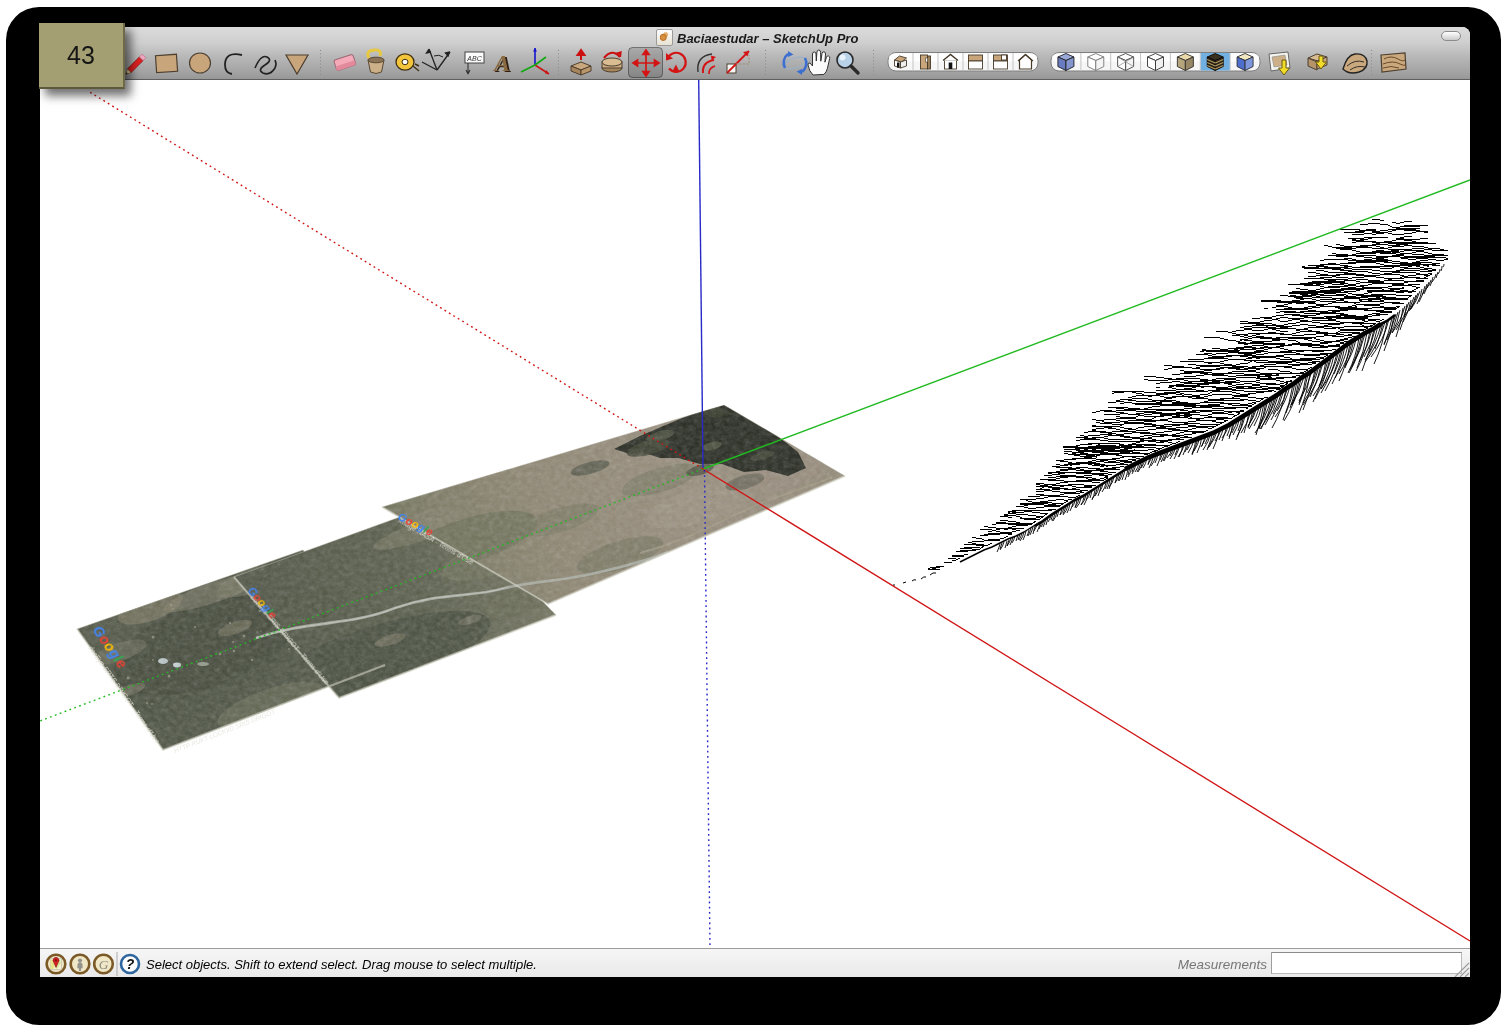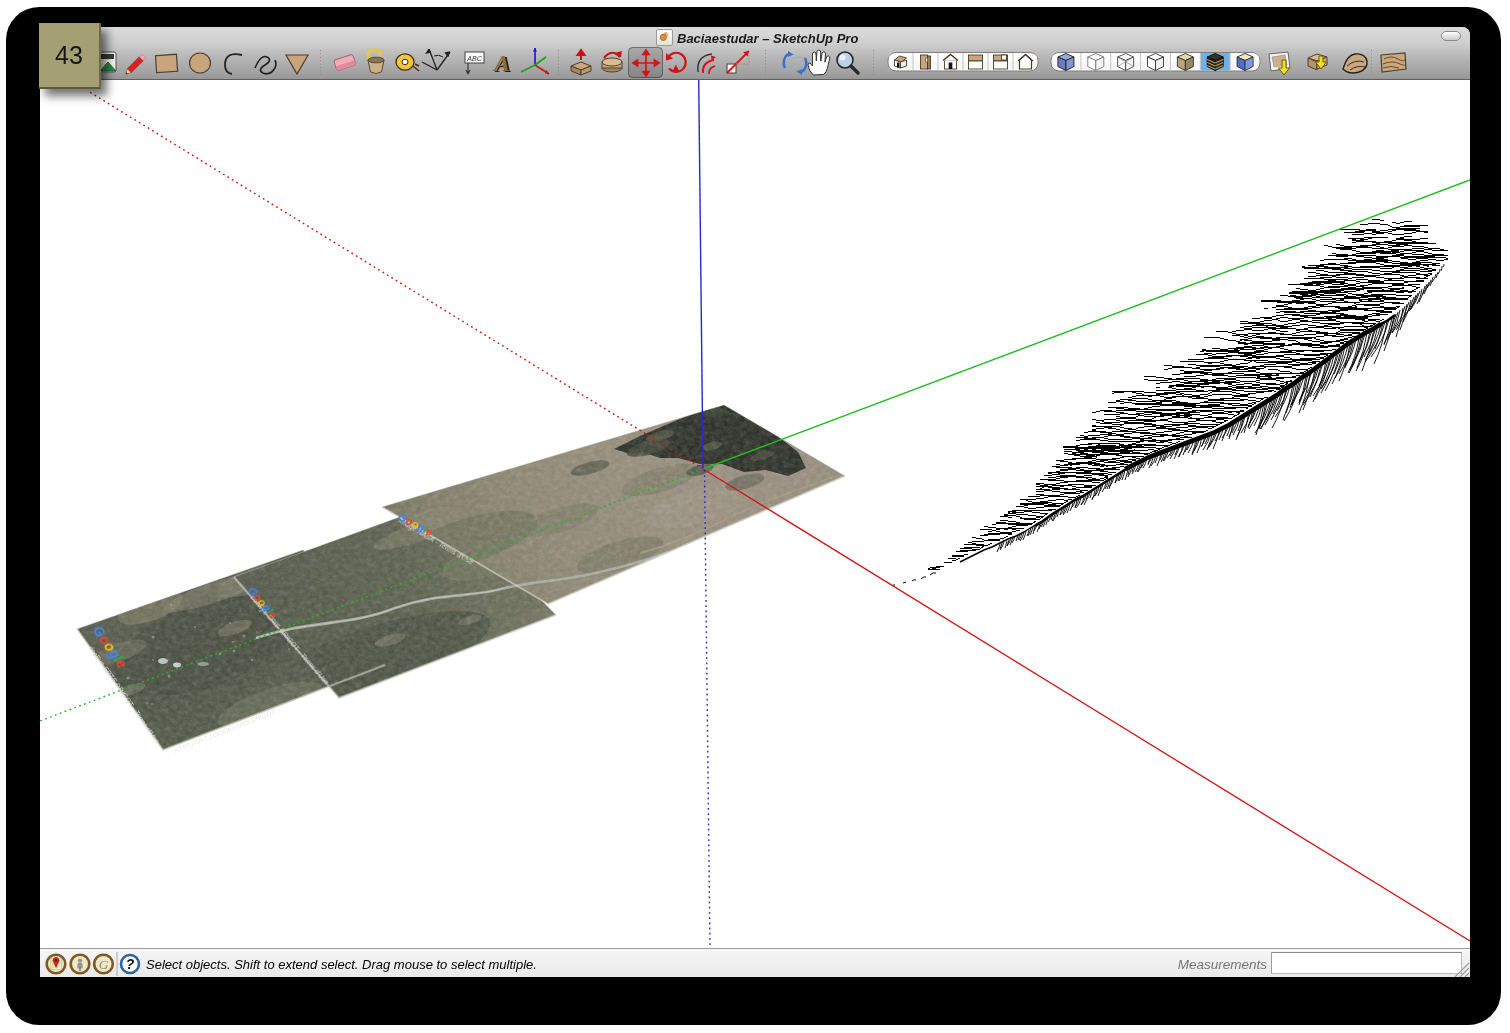--- a/index.html
+++ b/index.html
@@ -11,21 +11,21 @@
 border-bottom:1px solid #5f5f5f;}
 #title{position:absolute;left:637px;top:4px;font-size:13px;font-weight:bold;color:#1a1a1a;white-space:nowrap;}
 #docicon{position:absolute;left:616px;top:2px;width:15px;height:15px;background:linear-gradient(#fdfdfd,#e8e2d2);border:1px solid #9a9a9a;border-radius:2px;}
 #docicon div{position:absolute;left:3px;top:2px;width:8px;height:9px;background:
 radial-gradient(circle at 40% 60%, #d98f3e 0 2px, #b46f2a 3px, transparent 4px),
 radial-gradient(circle at 70% 30%, #e8b06a 0 2px, transparent 3px);}
 #loz{position:absolute;left:1401px;top:4px;width:18px;height:8px;border:1.5px solid #8b8b8b;border-radius:6px;background:linear-gradient(#ffffff,#cacaca);}
 #toolbar{position:absolute;left:0;top:15px;width:1430px;height:38px;}
 #canvas{position:absolute;left:0;top:53px;width:1430px;height:868px;background:#fff;}
 #status{position:absolute;left:0;top:921px;width:1430px;height:29px;background:linear-gradient(#f6f6f6,#e9e9e9);border-top:1px solid #9b9b9b;box-sizing:border-box;}
-#badge{position:absolute;left:39px;top:23px;width:62px;height:66px;background:#a49f72;
+#badge{position:absolute;left:39px;top:23px;width:86px;height:66px;background:#a49f72;
 box-shadow:6px 7px 9px rgba(0,0,0,0.55);border-right:2px solid #6e6a48;border-bottom:2px solid #5d5a3c;
 text-align:center;line-height:64px;font-size:25px;color:#151515;box-sizing:border-box;}
 </style>
 </head>
 <body>
 <div id="frame">
 <div id="win">
   <div id="chrome">
     <div id="title">Baciaestudar – SketchUp Pro</div>
     <div id="docicon">

